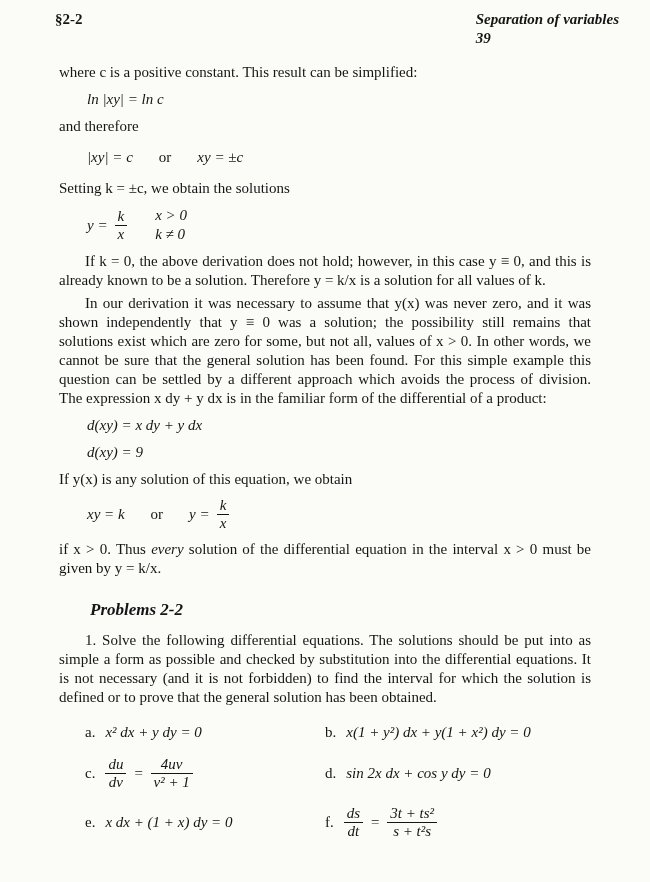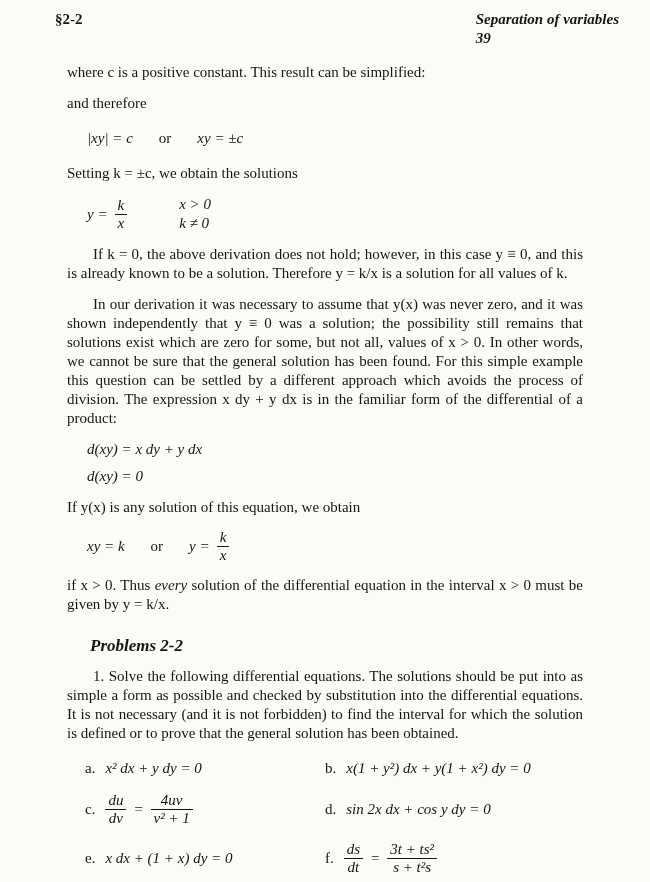--- a/index.html
+++ b/index.html
@@ -23,38 +23,38 @@
   .hdr {
     display: flex; justify-content: space-between; align-items: baseline;
     font-weight: bold; margin-bottom: 15px;
   }
   .hdr-sec { font-style: normal; }
   .hdr-right { display: flex; align-items: baseline; flex-direction: column; }
   .hdr-title { font-style: italic; }
   .hdr-page { font-style: italic; margin-left: 24px; }
 
   
-  .para { margin: 12px; text-align: justify; }
+  .para { margin: 4px; text-align: justify; }
   .para.indent { text-indent: 26px; }
   .em { font-style: italic; }
 
   
   .eq {
     margin: 8px 0 8px 32px;
     font-style: italic;
   }
   .eq-row { display: flex; align-items: center; }
   .gap-s { margin-left: 7px; }
   .or { font-style: normal; margin: 4px 26px; font-family: Liberation Serif, serif; }
 
   .frac { display: inline-block; text-align: center; vertical-align: middle; }
   .frac .num { display: block; border-bottom: 1.3px solid #151515; padding: 0 3px; line-height: 17px; }
   .frac .den { display: block; padding: 0 3px; line-height: 17px; }
 
-  .conds { display: inline-flex; flex-direction: column; margin-left: 52px; line-height: 19px; }
+  .conds { display: inline-flex; flex-direction: column; margin-left: 28px; line-height: 19px; }
 
   
   .problems-heading {
     font-style: italic; font-weight: bold;
     font-size: 17px; line-height: 19px;
     margin: 22px 0 12px 35px;
   }
   .problems {
     display: grid;
     grid-template-columns: 240px auto;
@@ -75,20 +75,21 @@
   <div class="hdr">
     <span class="hdr-sec">§2-2</span>
     <span class="hdr-right">
       <span class="hdr-title">Separation of variables</span>
       <span class="hdr-page">39</span>
     </span>
   </div>
 
   <p class="para">where c is a positive constant.  This result can be simplified:</p>
 
+  <div class="eq math">ln |xy| = ln c</div>
 
   <p class="para">and therefore</p>
 
   <div class="eq eq-row">
     <span>|xy| = c</span>
     <span class="or">or</span>
     <span>xy = ±c</span>
   </div>
 
   <p class="para">Setting k = ±c, we obtain the solutions</p>
@@ -105,21 +106,21 @@
     </span>
   </div>
 
   <p class="para indent">If k = 0, the above derivation does not hold; however, in this case y ≡ 0, and this is already known to be a solution.  Therefore y = k/x is a solution for all values of k.</p>
 
   <p class="para indent">In our derivation it was necessary to assume that y(x) was never zero, and it was shown independently that y ≡ 0 was a solution; the possibility still remains that solutions exist which are zero for some, but not all, values of x &gt; 0.  In other words, we cannot be sure that the general solution has been found.  For this simple example this question can be settled by a different approach which avoids the process of division.  The expression x dy + y dx is in the familiar form of the differential of a product:</p>
 
   <div class="eq math">d(xy) = x dy + y dx</div>
 
 
-  <div class="eq math">d(xy) = 0</div>
+  <div class="eq math">d(xy) = 9</div>
 
   <p class="para">If y(x) is any solution of this equation, we obtain</p>
 
   <div class="eq eq-row">
     <span>xy = k</span>
     <span class="or">or</span>
     <span>y =</span>
     <span class="frac gap-s">
       <span class="num">k</span>
       <span class="den">x</span>

